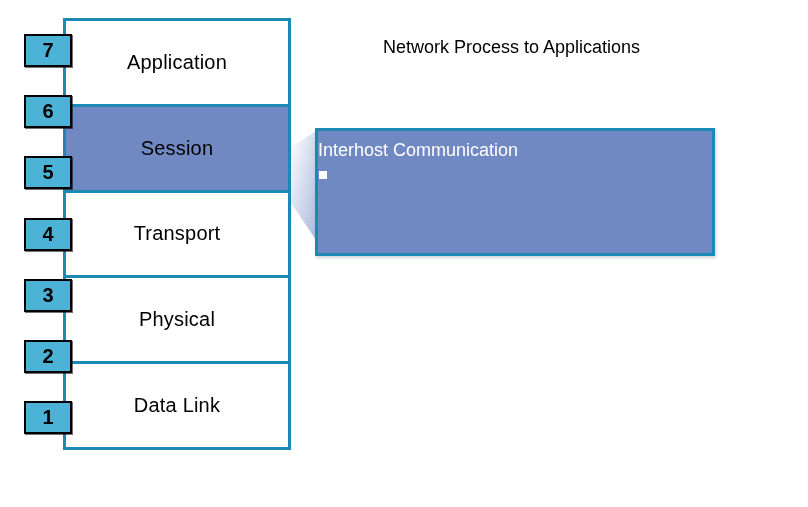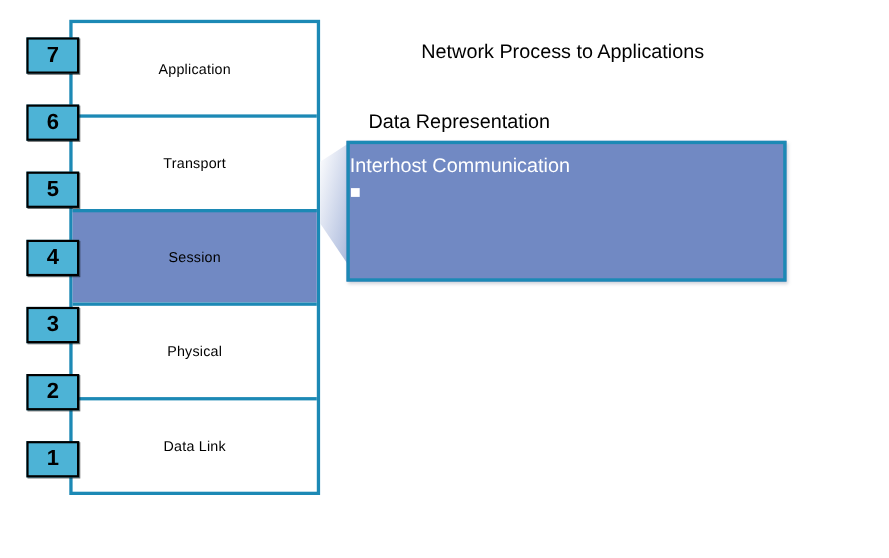--- a/index.html
+++ b/index.html
@@ -26,21 +26,21 @@
     box-sizing: border-box;
     background: #ffffff;
     display: flex;
     flex-direction: column;
   }
   .layer-row {
     flex: 1;
     display: flex;
     align-items: center;
     justify-content: center;
-    font-size: 13px;
+    font-size: 20px;
     color: #000000;
     letter-spacing: 0.2px;
   }
   .layer-row + .layer-row {
     border-top: 3px solid var(--teal);
   }
   .layer-row.highlighted {
     background: var(--blue);
   }
   
@@ -119,46 +119,45 @@
 </style>
 </head>
 <body>
 
 <div class="canvas">
 
   <div class="stack">
       <div class="layer-row">
         <span>Application</span>
       </div>
+      <div class="layer-row highlighted">
+        <span>Session</span>
+      </div>
       <div class="layer-row">
         <span>Transport</span>
-      </div>
-      <div class="layer-row highlighted">
-        <span>Session</span>
       </div>
       <div class="layer-row">
         <span>Physical</span>
       </div>
       <div class="layer-row">
         <span>Data Link</span>
       </div>
     </div>
 
   <div>
       <div class="badge" style="top: 33.6429px;">7</div>
       <div class="badge" style="top: 94.9286px;">6</div>
       <div class="badge" style="top: 156.214px;">5</div>
       <div class="badge" style="top: 217.5px;">4</div>
       <div class="badge" style="top: 278.786px;">3</div>
       <div class="badge" style="top: 340.071px;">2</div>
       <div class="badge" style="top: 401.357px;">1</div>
     </div>
 
   <div class="annotation annotation-application">Network Process to Applications</div>
-  <div class="annotation annotation-presentation">Data Representation</div>
 
   <svg class="wedge" viewBox="0 0 25 114" preserveAspectRatio="none">
     <defs>
       <linearGradient id="wedgeGrad" x1="0" y1="0" x2="1" y2="1">
         <stop offset="0" stop-color="#ffffff"></stop>
         <stop offset="1" stop-color="#aab9dc"></stop>
       </linearGradient>
     </defs>
     <polygon points="0,19 25,3 25,112 0,75" fill="url(#wedgeGrad)"></polygon>
   </svg>

